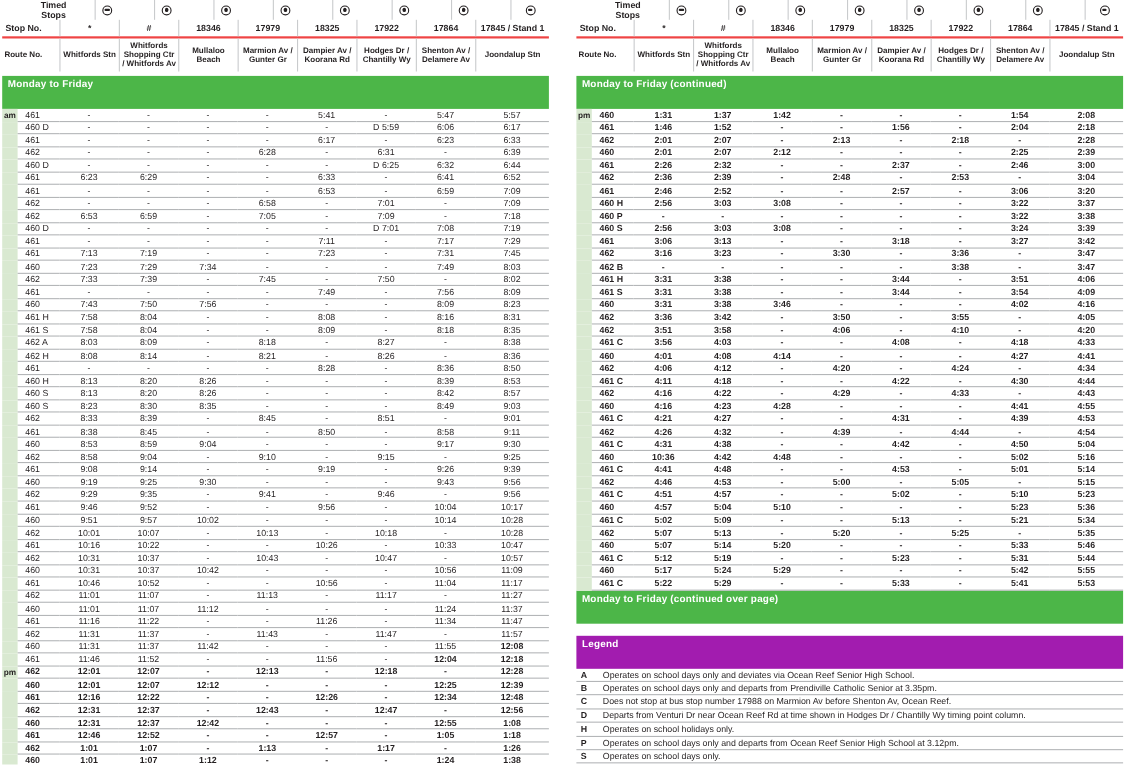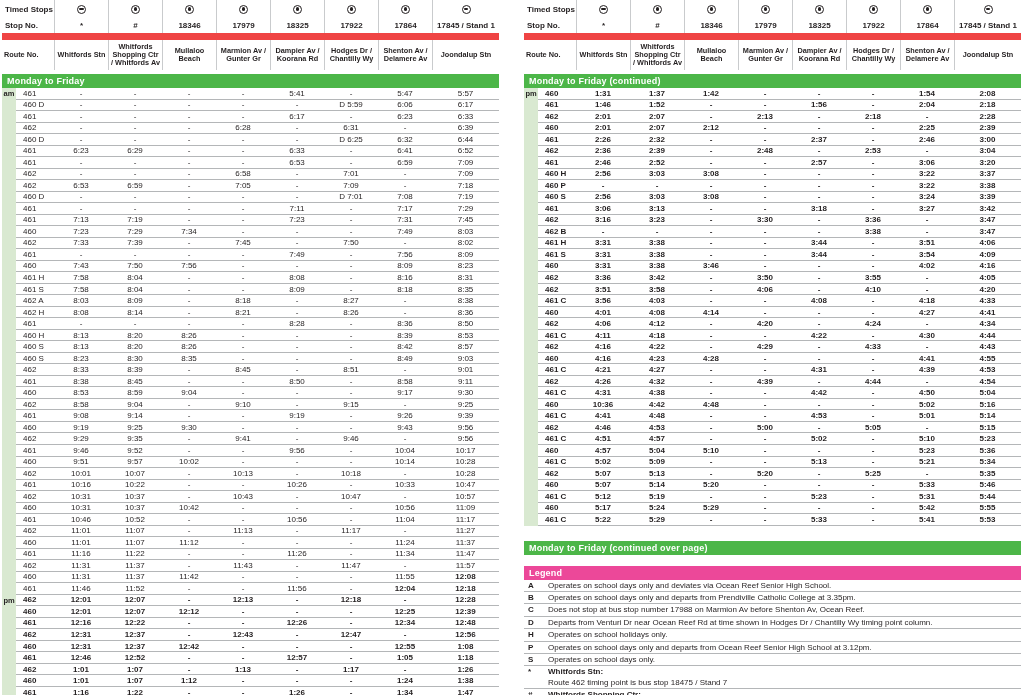--- a/index.html
+++ b/index.html
@@ -16,50 +16,50 @@
   .hrow { display: grid; grid-template-columns: 52px repeat(7, 54px) 67px; }
   .hcell {
     border-left: 1px solid #c9cbcd;
     display: flex; align-items: center; justify-content: center;
     text-align: center; font-weight: bold;
   }
   .hlabel {
     border-left: none; justify-content: flex-start; padding-left: 3px;
     font-size: 8px; font-weight: bold;
   }
-  .r1 .hcell { height: 18px; }
+  .r1 .hcell { height: 18px; margin-left: 32px; }
   .r1 .hlabel { height: 18px; }
   .r2 .hcell, .r2 .hlabel { height: 15px; font-size: 8px; }
-  .r2 { border-bottom: 7px solid #ef4444; }
+  .r2 { border-bottom: 2px solid #ef4444; }
   .r3 .hcell, .r3 .hlabel { height: 30px; font-size: 7.3px; line-height: 1.12; }
   .r3 .hcell { padding: 0 2px; }
 
   
   .icn {
     width: 9px; height: 9px; border: 1.3px solid #231f20; border-radius: 50%;
     position: relative; display: inline-block;
   }
   .icn.dot::after {
     content: ""; position: absolute; left: 1.6px; top: 1.6px; right: 1.6px; bottom: 1.6px;
     background: #231f20; border-radius: 50%;
   }
   .icn.minus::after {
     content: ""; position: absolute; left: 1.2px; right: 1.2px; top: 50%; margin-top: -0.9px;
     height: 1.8px; background: #231f20; border-radius: 1px;
   }
 
   
   .band {
-    height: 14px; margin-top: 4px;
+    height: 30px; margin-top: 4px;
     color: #fff; font-weight: bold; font-size: 9px; line-height: 14px;
     padding-left: 5px; letter-spacing: .2px;
   }
   .band.green { background: #4cb648; }
-  .band.gray  { background: #ec4899; margin-top: 11px; }
-  .band.footer { margin-top: 15px; }
+  .band.gray  { background: #a21caf; margin-top: 11px; }
+  .band.footer { margin-top: 0; }
 
   
   .rows { }
   .trow { display: grid; grid-template-columns: 14px 38px repeat(7, 54px) 67px; height: 11.53px; }
   .tcell {
     border-bottom: 1px solid #b4b6b8;
     display: flex; align-items: center; justify-content: center;
     font-size: 8px; white-space: nowrap;
   }
   .tcell.route { justify-content: flex-start; padding-left: 7px; }
@@ -1294,21 +1294,21 @@
     <div class="legend-entries">
         <div class="lrow">
           <div class="lsym">A</div>
           <div class="llines">
             <span>Operates on school days only and deviates via Ocean Reef Senior High School.</span>
           </div>
         </div>
         <div class="lrow">
           <div class="lsym">B</div>
           <div class="llines">
-            <span>Operates on school days only and departs from Prendiville Catholic College at 3.35pm.</span>
+            <span>Operates on school days only and departs from Prendiville Catholic Senior at 3.35pm.</span>
           </div>
         </div>
         <div class="lrow">
           <div class="lsym">C</div>
           <div class="llines">
             <span>Does not stop at bus stop number 17988 on Marmion Av before Shenton Av, Ocean Reef.</span>
           </div>
         </div>
         <div class="lrow">
           <div class="lsym">D</div>

